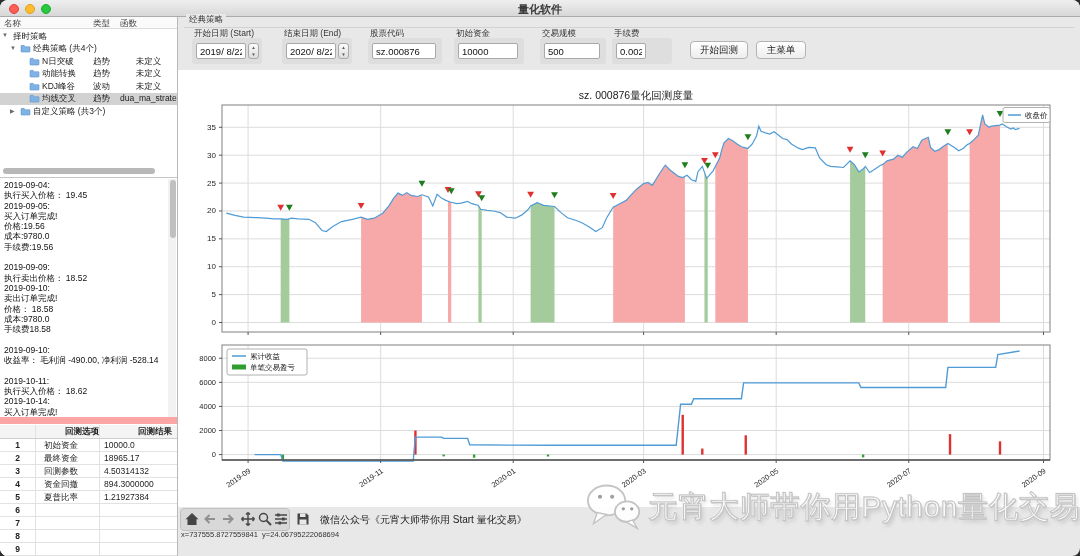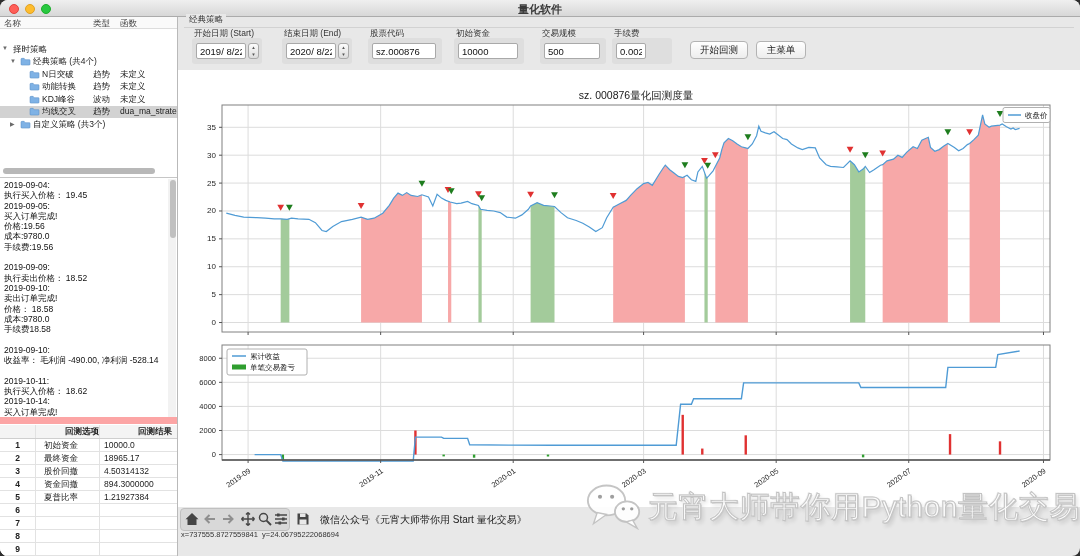--- a/index.html
+++ b/index.html
@@ -13,21 +13,21 @@
   #titlebar .title { position:absolute; left:0; right:0; top:2px; text-align:center; font-size:11px; font-weight:bold; color:#3a3a3a; }
   .light { position:absolute; top:4px; width:10px; height:10px; border-radius:50%; }
   #light-close { left:9px;  background:#ff5f57; border:0.5px solid #e0443e; }
   #light-min   { left:25px; background:#febc2e; border:0.5px solid #dea123; }
   #light-max   { left:41px; background:#28c840; border:0.5px solid #1dad2b; }
 
   
   #left-col { position:absolute; left:0; top:17px; width:178px; height:539px; background:#fff; border-right:1px solid #b9b9b9; }
   #tree-header { position:absolute; left:0; top:0; width:177px; height:12px; background:#fafafa; border-bottom:1px solid #ddd; font-size:8.5px; color:#444; }
   #tree-header span { position:absolute; top:1px; }
-  #tree-rows { position:absolute; left:0; top:26px; width:177px; }
+  #tree-rows { position:absolute; left:0; top:13px; width:177px;text-align:center; }
   .tree-row { position:relative; height:12.5px; font-size:8.5px; color:#222; white-space:nowrap; }
   .tree-row.selected { background:#d2d2d2; }
   .tr-caret { position:absolute; font-size:6px; color:#6b6b6b; top:2px; }
   .tr-folder { position:absolute; top:1.5px; }
   .tr-name { position:absolute; top:0.5px; }
   .tr-type { position:absolute; left:93px; top:0.5px; }
   .tr-func { position:absolute; left:120px; top:0.5px; overflow:hidden; width:57px; }
   #tree-hscroll { position:absolute; left:3px; top:151px; width:152px; height:6px; background:#b8b8b8; border-radius:3px; }
 
   #log-area { position:absolute; left:0; top:160px; width:177px; height:247px; background:#fff; border-top:1px solid #c6c6c6; border-bottom:7px solid #fca5a5; overflow:hidden; }
@@ -183,21 +183,21 @@
             <div class="rt-c1">初始资金</div>
             <div class="rt-c2">10000.0</div>
           </div>
           <div class="rt-row">
             <div class="rt-c0">2</div>
             <div class="rt-c1">最终资金</div>
             <div class="rt-c2">18965.17</div>
           </div>
           <div class="rt-row">
             <div class="rt-c0">3</div>
-            <div class="rt-c1">股价回撤</div>
+            <div class="rt-c1">回测参数</div>
             <div class="rt-c2">4.50314132</div>
           </div>
           <div class="rt-row">
             <div class="rt-c0">4</div>
             <div class="rt-c1">资金回撤</div>
             <div class="rt-c2">894.3000000</div>
           </div>
           <div class="rt-row">
             <div class="rt-c0">5</div>
             <div class="rt-c1">夏普比率</div>

